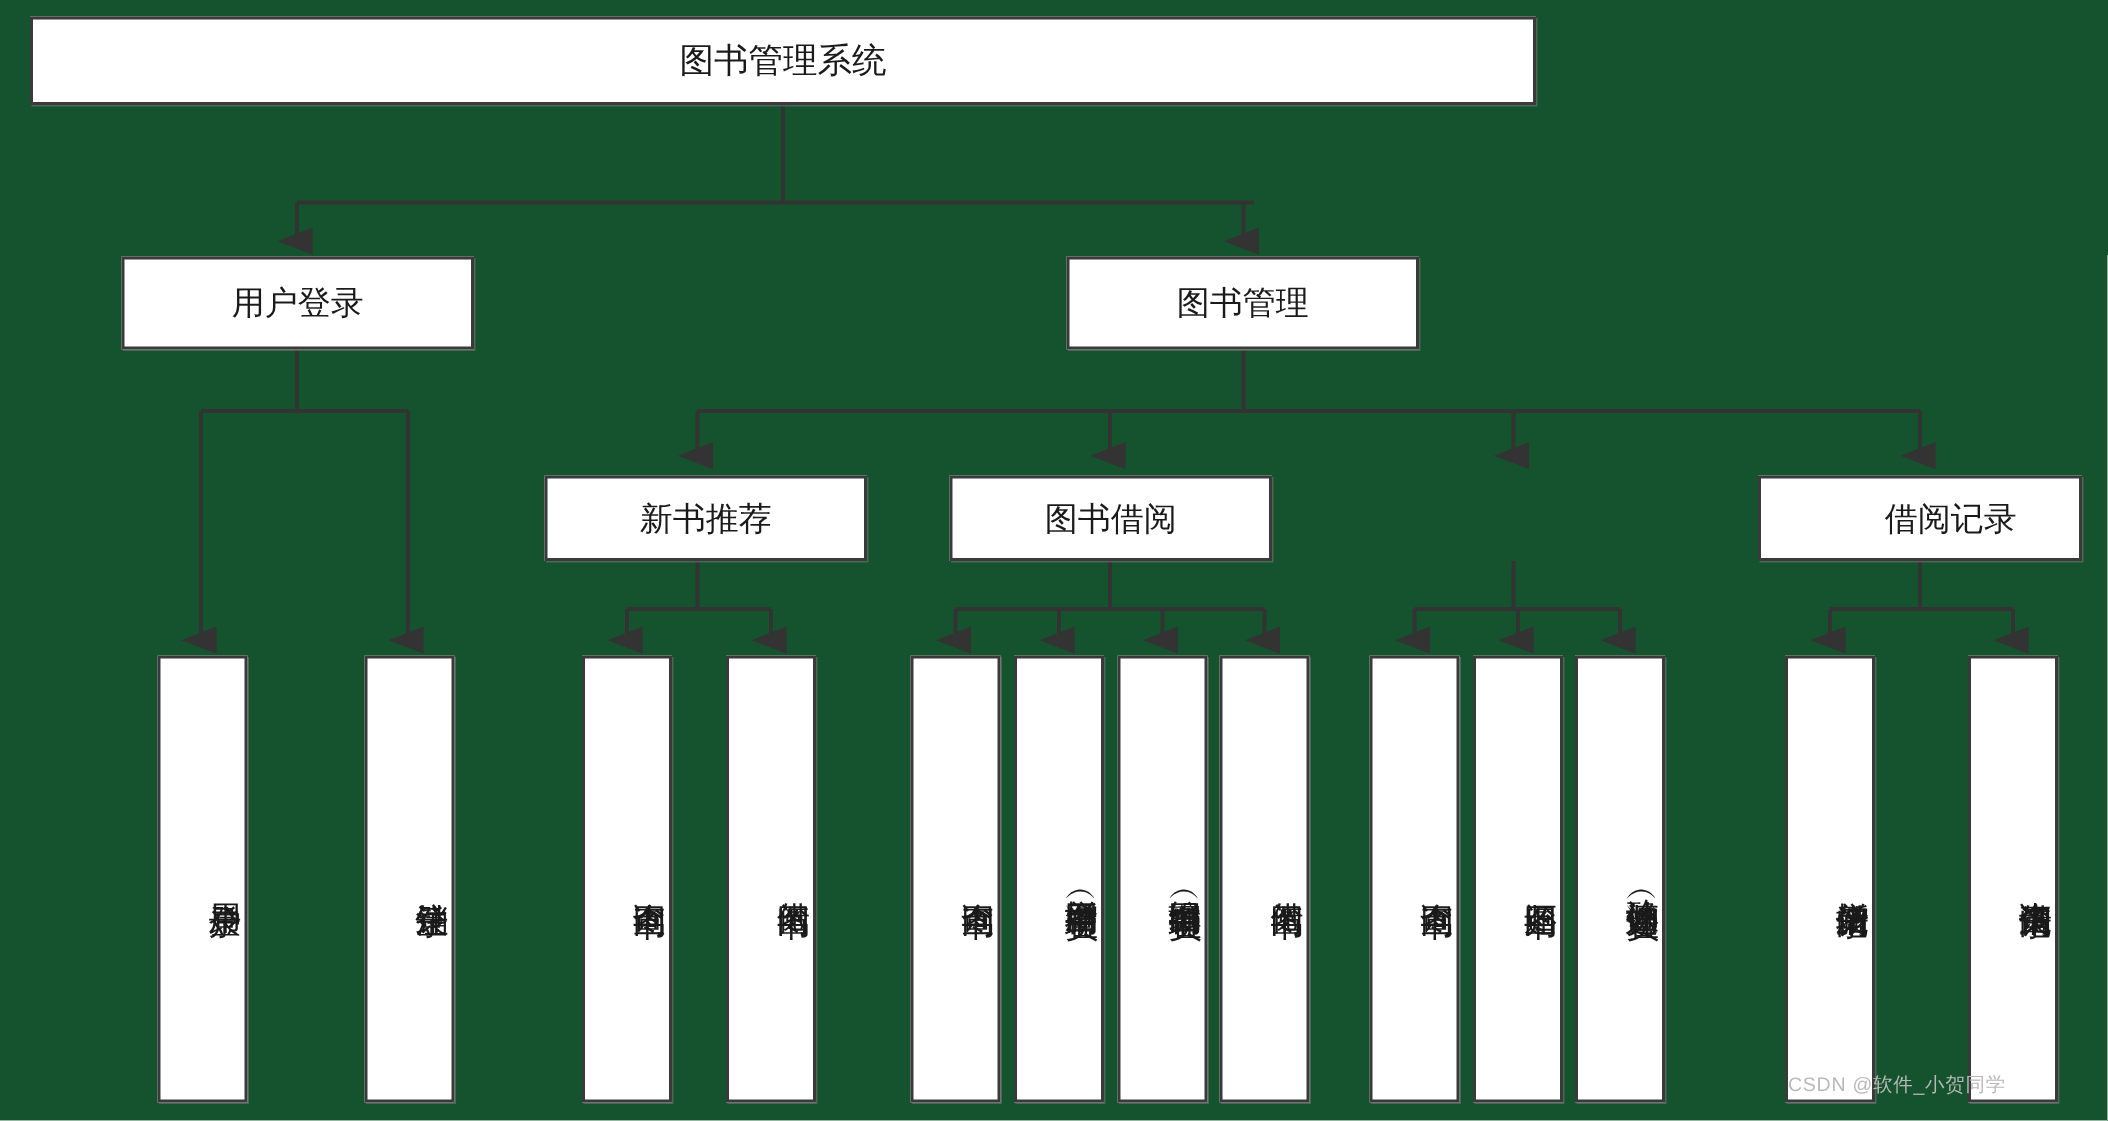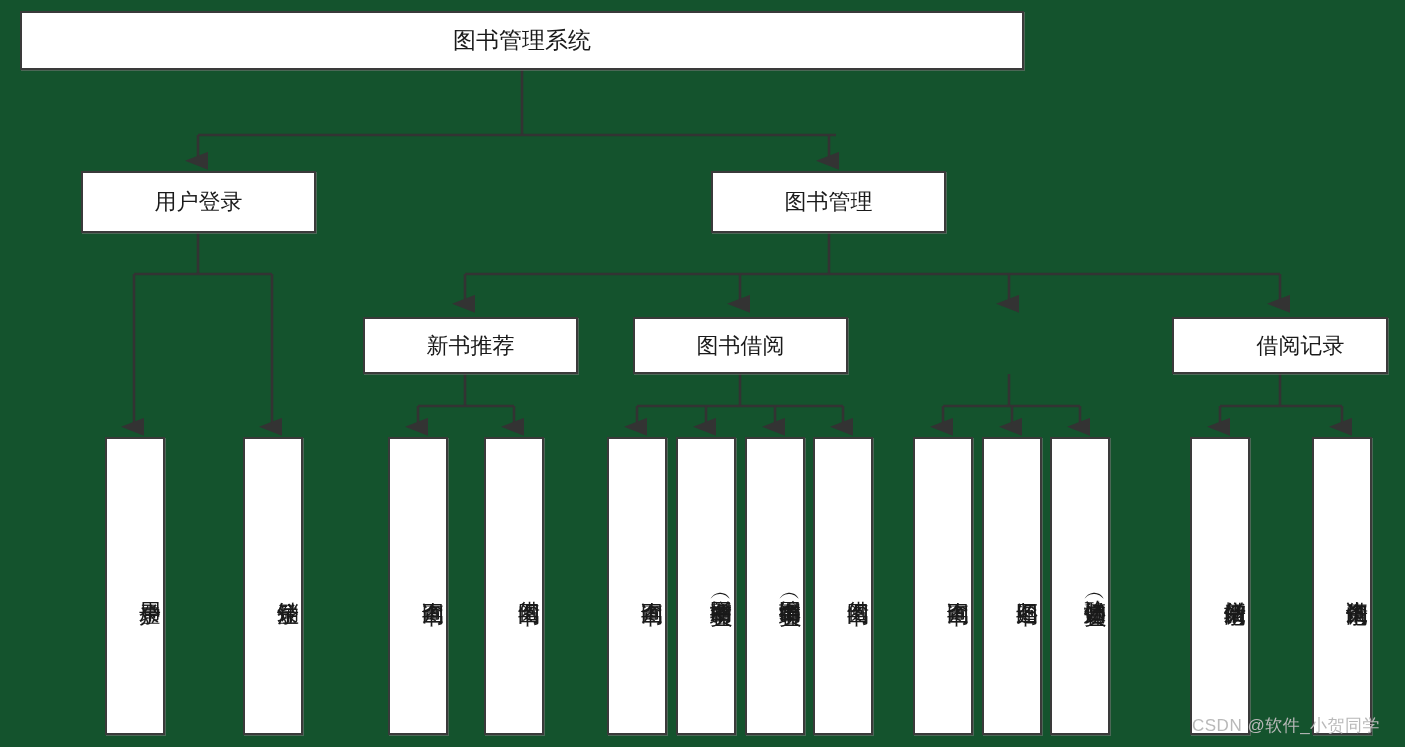--- a/index.html
+++ b/index.html
@@ -44,21 +44,21 @@
     padding:10px 0;
     align-items:flex-start;
     justify-content:center;
     white-space:nowrap;
   }
   .node .label{
     display:block;
   }
   .watermark{
     position:absolute;
-    font-size:17px;
+    font-size:13px;
     color:#b9b9b9;
     white-space:nowrap;
     letter-spacing:.5px;
     user-select:none;
   }
 </style>
 </head>
 <body>
 
 <div id="canvas">

